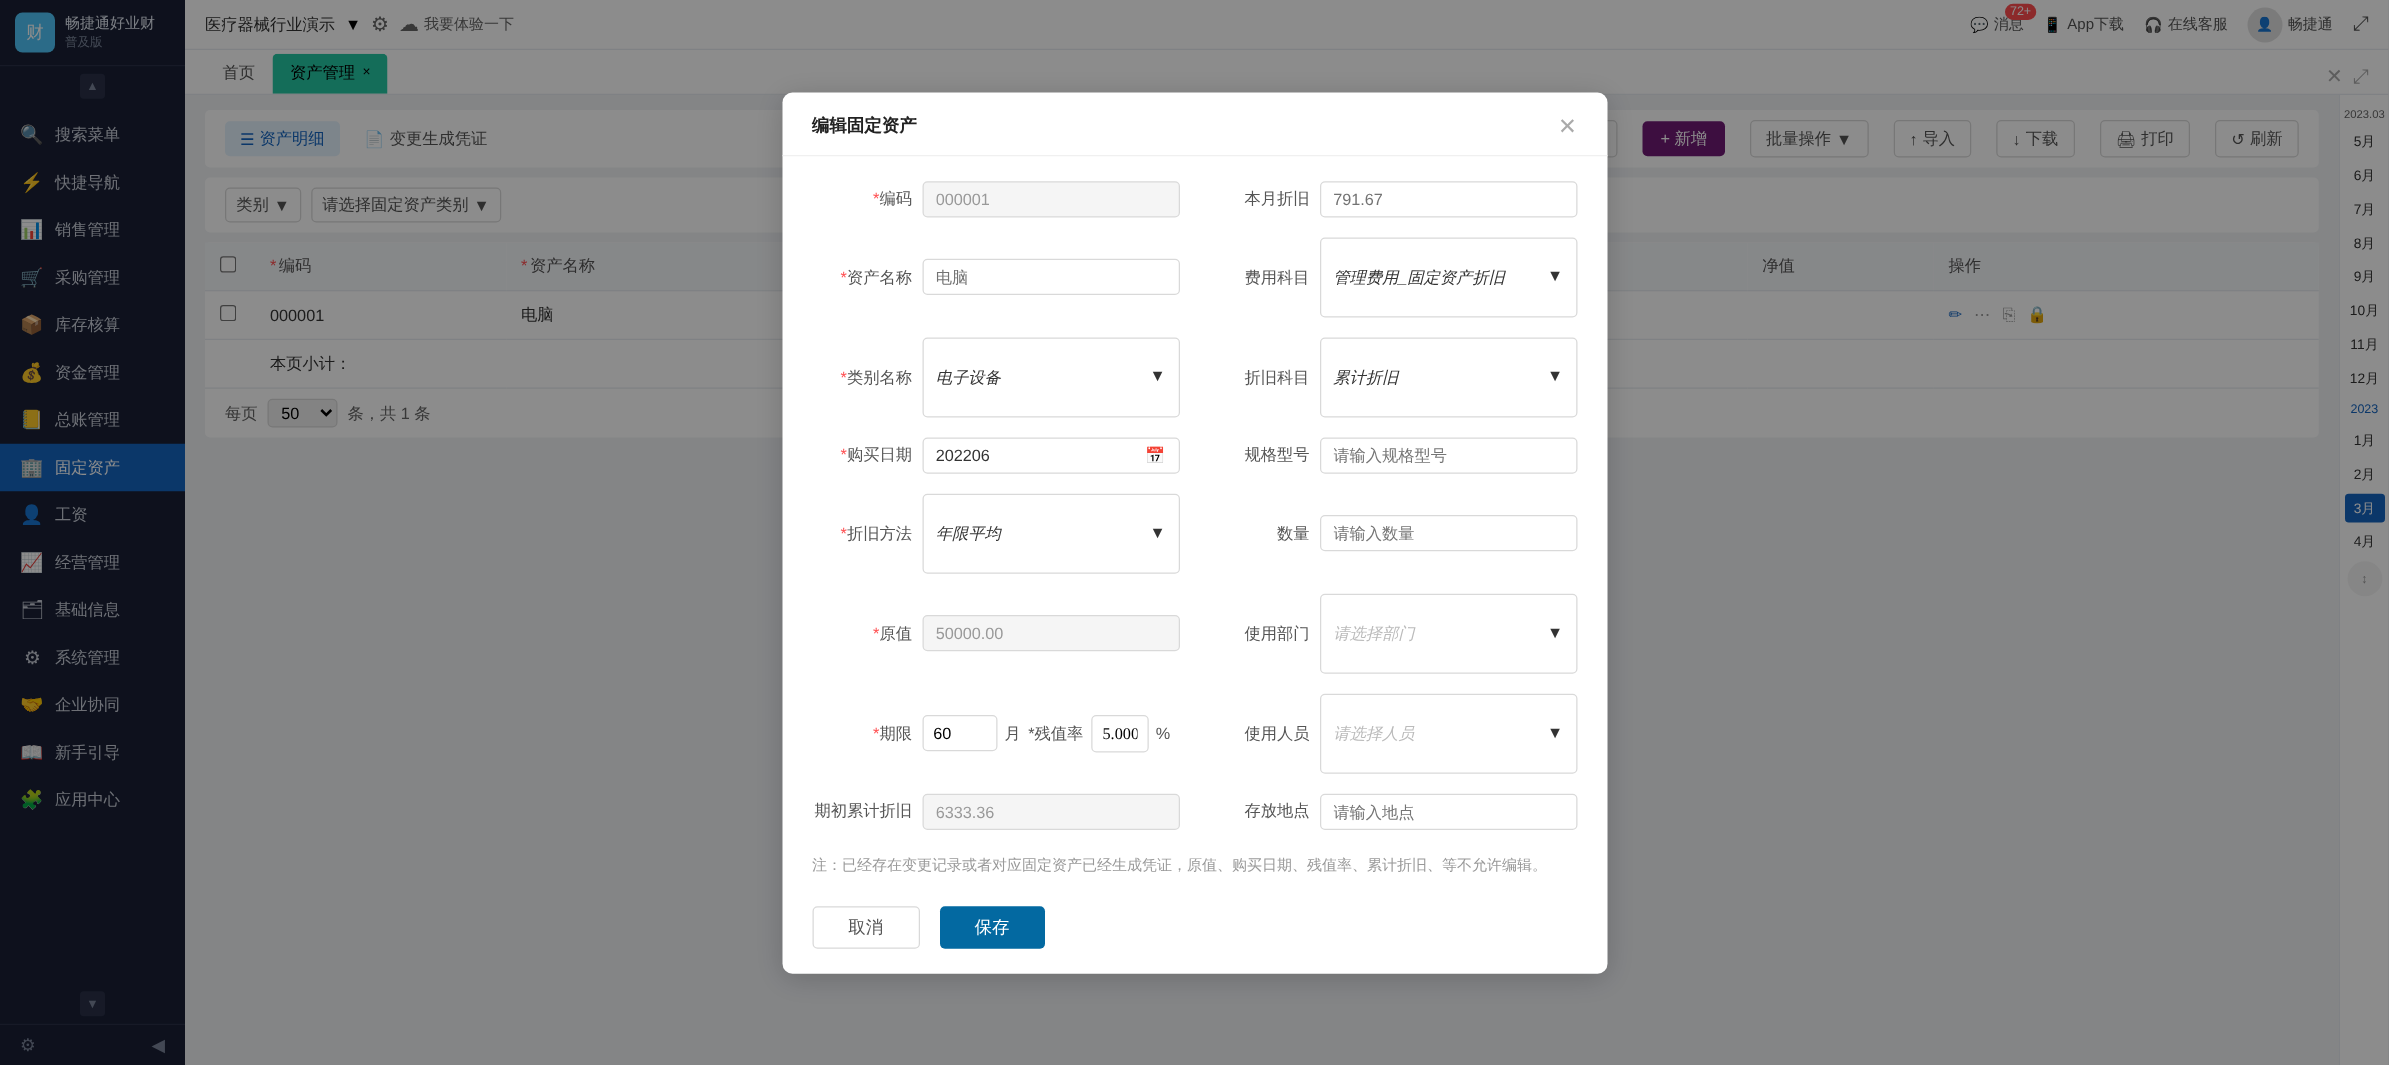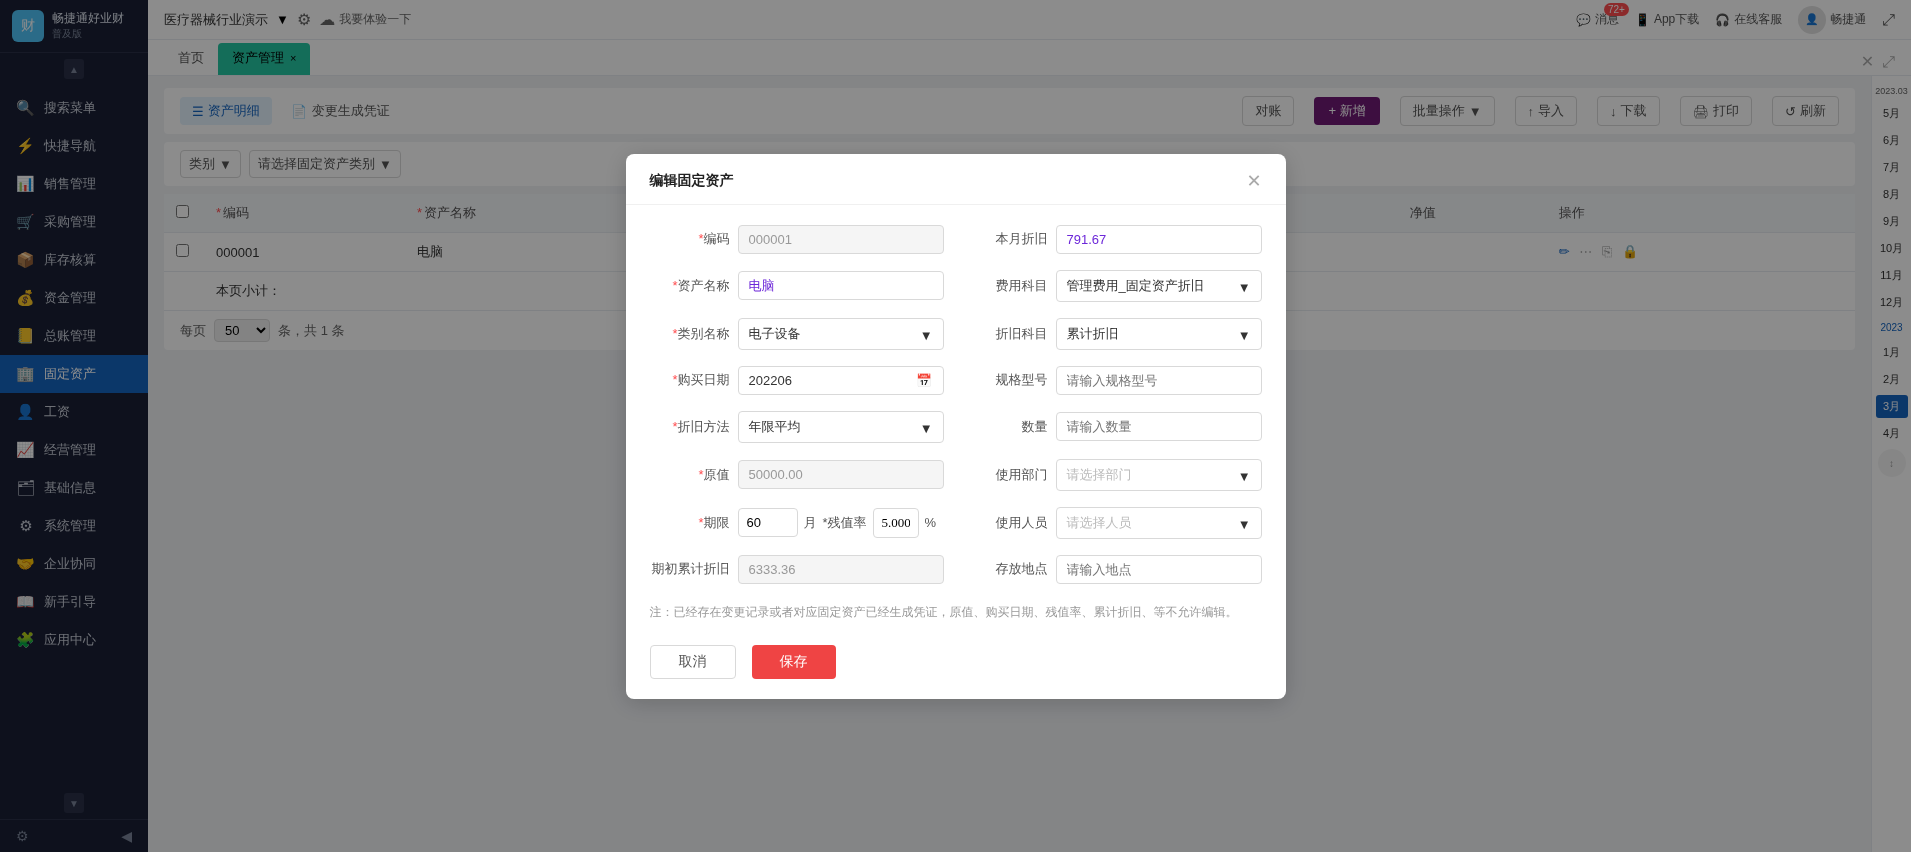--- a/index.html
+++ b/index.html
@@ -221,36 +221,37 @@
     .modal-form { display: grid; grid-template-columns: 1fr 1fr; gap: 16px 24px; }
     .form-row { display: flex; align-items: center; gap: 8px; }
     .form-label { width: 80px; text-align: right; color: #555; font-size: 13px; flex-shrink: 0; }
     .form-label .req { color: #ff4d4f; }
     .form-input {
       flex: 1;
       border: 1px solid #d9d9d9;
       border-radius: 4px;
       padding: 6px 10px;
       font-size: 13px;
-      color: #6d28d9;
+      color: #737373;
       outline: none;
     }
     .form-input.readonly { background: #f5f5f5; color: #999; }
     .form-select-wrapper {
       flex: 1;
       border: 1px solid #d9d9d9;
       border-radius: 4px;
-      padding: 6px 10px;
+      padding: 22px 10px;
       font-size: 13px;
       color: #333;
       display: flex;
-      align-items: flex-end;
+      align-items: flex-start;
       justify-content: space-between;
       cursor: pointer;
       background: #fff;
+      font-style: italic;
     }
     .form-input-date {
       flex: 1;
       border: 1px solid #d9d9d9;
       border-radius: 4px;
       padding: 6px 10px;
       font-size: 13px;
       color: #333;
       display: flex;
       align-items: center;
@@ -262,21 +263,21 @@
     .form-inline-label { color: #555; font-size: 13px; }
     .form-inline-rate { border: 1px solid #d9d9d9; border-radius: 4px; padding: 6px 8px; font-size: 13px; width: 46px; font-family: Liberation Serif, serif; }
     .modal-note { padding: 0 24px 12px; font-size: 12px; color: #999; }
     .modal-footer {
       display: flex;
       justify-content: flex-start;
       gap: 16px;
       padding: 12px 24px 20px;
     }
     .btn-cancel { background: #fff; color: #555; border: 1px solid #d9d9d9; padding: 7px 28px; border-radius: 4px; font-size: 14px; cursor: pointer; }
-    .btn-save { background: #ef4444; color: white; border: none; padding: 7px 28px; border-radius: 4px; font-size: 14px; cursor: pointer; font-family: Liberation Serif, serif; }
+    .btn-save { background: #0369a1; color: white; border: none; padding: 7px 28px; border-radius: 4px; font-size: 14px; cursor: pointer; font-family: Liberation Serif, serif; }
 
     
     ::-webkit-scrollbar { width: 6px; }
     ::-webkit-scrollbar-track { background: #f0f0f0; }
     ::-webkit-scrollbar-thumb { background: #ccc; border-radius: 3px; }
   </style>
 </head>
 <body>
 
 <div class="sidebar">

